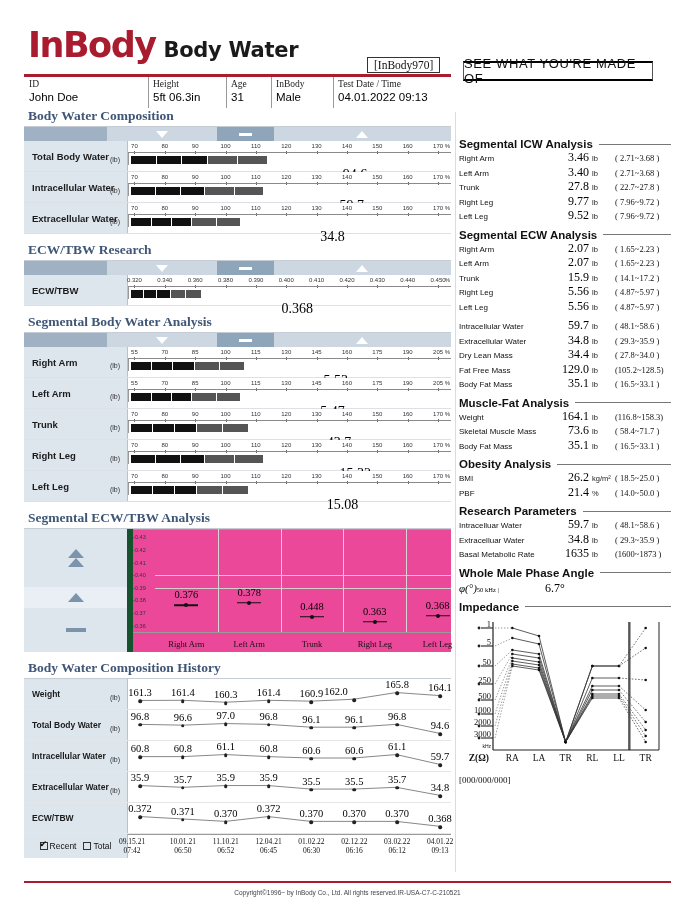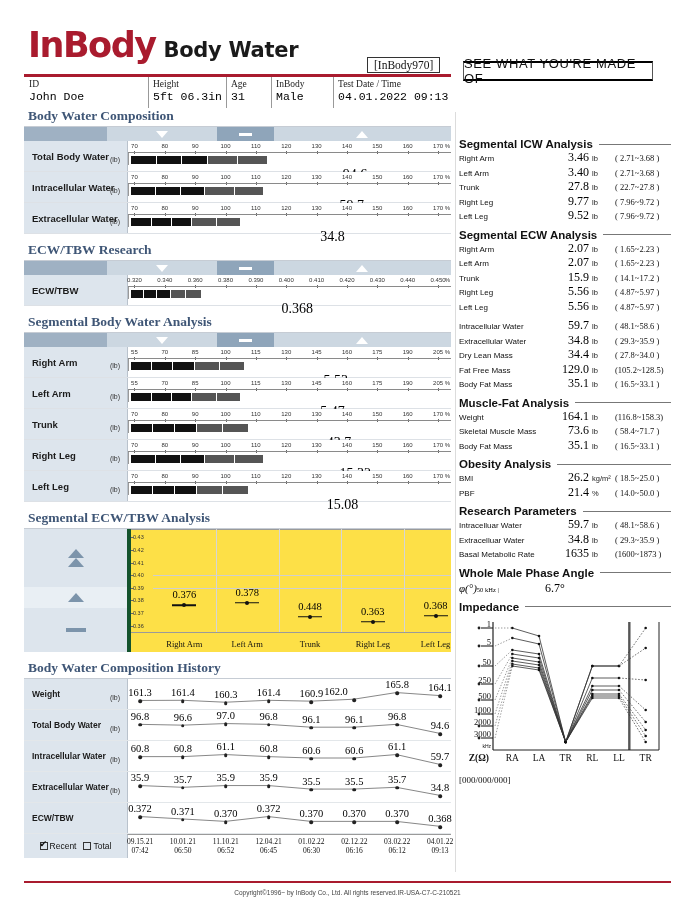--- a/index.html
+++ b/index.html
@@ -41,21 +41,21 @@
   }
   .slogan-box span {
     font-family: Liberation Sans, sans-serif; font-size: 13px;
     letter-spacing: 0.6px; color: #111;
   }
   
   .idstrip { position: absolute; left: 24px; top: 77px; width: 427px; height: 31px; display: flex; }
   .idcell { border-left: 1px solid #999; padding-left: 4px; padding-top: 1px; }
   .idcell:first-child { border-left: none; padding-left: 5px; }
   .idlabel { font-family: "Liberation Serif", serif; font-size: 9.5px; color: #222; line-height: 12px; }
-  .idvalue { font-family: Liberation Mono, monospace; font-size: 11.5px; color: #000; line-height: 14px; }
+  .idvalue { font-family: Liberation Sans, sans-serif; font-size: 11.5px; color: #000; line-height: 14px; }
   .idstrip .c0 { width: 124px; }
   .idstrip .c1 { width: 78px; }
   .idstrip .c2 { width: 45px; }
   .idstrip .c3 { width: 62px; }
   .idstrip .c4 { width: 118px; }
   
   .columns { position: absolute; left: 0; top: 108px; width: 695px; }
   .left-col { position: absolute; left: 24px; top: 0; width: 427px; }
   .right-col { position: absolute; left: 459px; top: 30px; width: 212px; }
   
@@ -104,21 +104,21 @@
   
   .ewchart { display: flex; border-top: 1px solid #c6ccd4; background: #fff; height: 124px; }
   .ew-legend { width: 103px; background: #dde5ed; display: flex; flex-direction: column; }
   .ew-lg { display: flex; align-items: center; justify-content: center; }
   .ew-lg.a { height: 58px; }
   .ew-lg.b { height: 22px; background: #e9eff4; }
   .ew-lg.c { height: 44px; }
   .dbl-arrow { display: flex; flex-direction: column; align-items: center; gap: 0px; }
   .up-arrow { width: 0; height: 0; border-left: 8px solid transparent; border-right: 8px solid transparent; border-bottom: 9px solid #7c94ab; }
   .ew-dash { width: 20px; height: 4px; background: #7c94ab; }
-  .ew-plot { flex: 1; position: relative; background: #fde047; border-left: 4px solid #14532d; }
+  .ew-plot { flex: 1; position: relative; background: #ec4899; border-left: 6px solid #14532d; }
   .ew-ytick { position: absolute; left: 2px; font-family: "Liberation Sans", sans-serif; font-size: 5.5px; color: #333; }
   .ew-ytick::before { content: ""; position: absolute; left: -2px; top: 3px; width: 3px; height: 1px; background: #666; }
   .ew-grid { position: absolute; left: 22px; right: 0; height: 1px; background: #cfcfcf; }
   .ew-vline { position: absolute; top: 0; bottom: 19px; width: 1px; background: #d5d5d5; }
   .ew-xaxis { position: absolute; left: 0; right: 0; bottom: 19px; height: 1px; background: #9a9a9a; }
   .ew-topline { position: absolute; left: 0; right: 0; top: 0; height: 1px; background: #9a9a9a; }
   .ew-xlabel {
     position: absolute; bottom: 3px; font-family: "Liberation Serif", serif;
     font-size: 8.5px; color: #111; transform: translateX(-50%); white-space: nowrap;
   }
@@ -911,21 +911,21 @@
               <span class="hlbl" style="left:269.1428571428571px;top:5px">0.370</span>
               <span class="hlbl" style="left:312px;top:10px">0.368</span>
             </div>
           </div>
           <div class="hfoot">
             <div class="hfoot-label">
               <span class="chk"><span class="box-on"></span>Recent</span>
               <span class="chk"><span class="box-off"></span>Total</span>
             </div>
             <div class="hdates">
-              <div class="hdate" style="left:12px">09.15.21<br>07:42</div>
+              <div class="hdate" style="left:4px">09.15.21<br>07:42</div>
               <div class="hdate" style="left:54.857142857142854px">10.01.21<br>06:50</div>
               <div class="hdate" style="left:97.71428571428571px">11.10.21<br>06:52</div>
               <div class="hdate" style="left:140.57142857142856px">12.04.21<br>06:45</div>
               <div class="hdate" style="left:183.42857142857142px">01.02.22<br>06:30</div>
               <div class="hdate" style="left:226.28571428571428px">02.12.22<br>06:16</div>
               <div class="hdate" style="left:269.1428571428571px">03.02.22<br>06:12</div>
               <div class="hdate" style="left:312px">04.01.22<br>09:13</div>
             </div>
           </div>
         </div>

